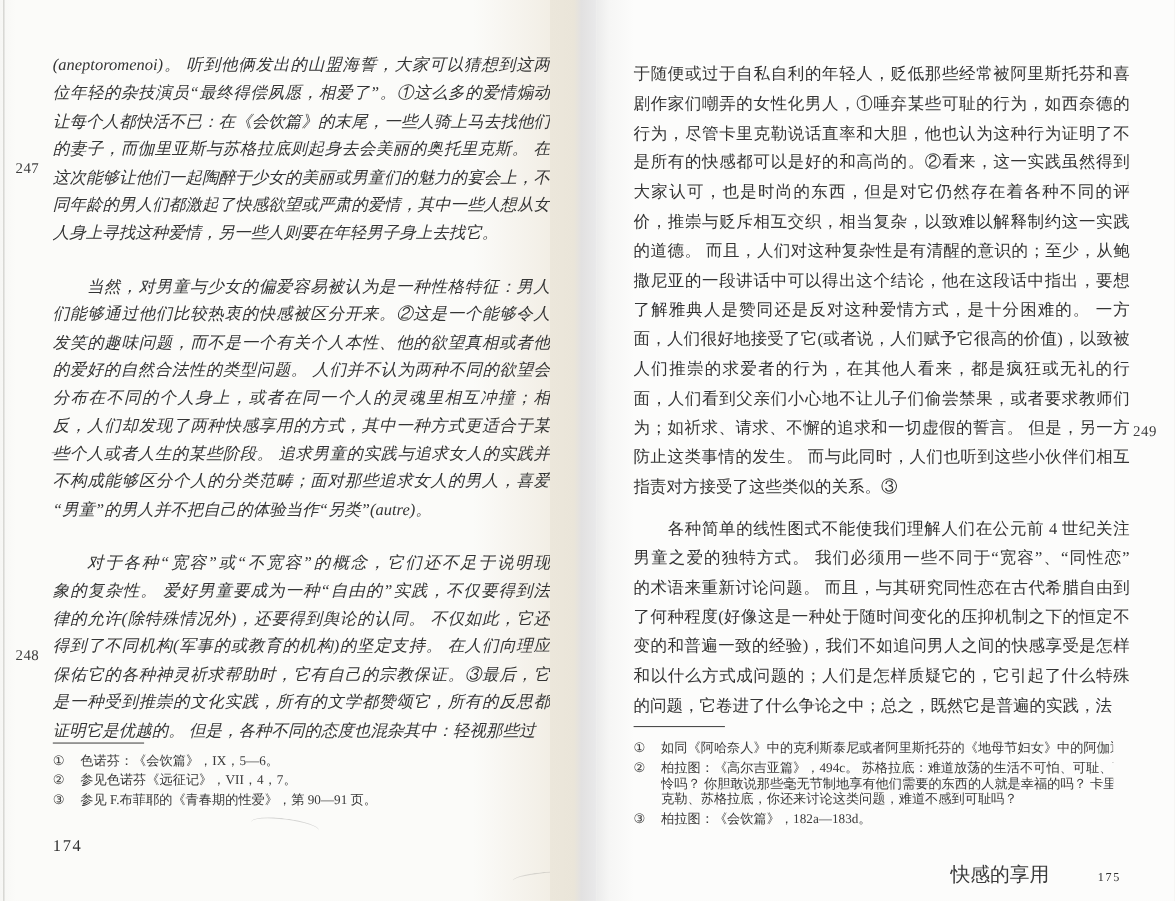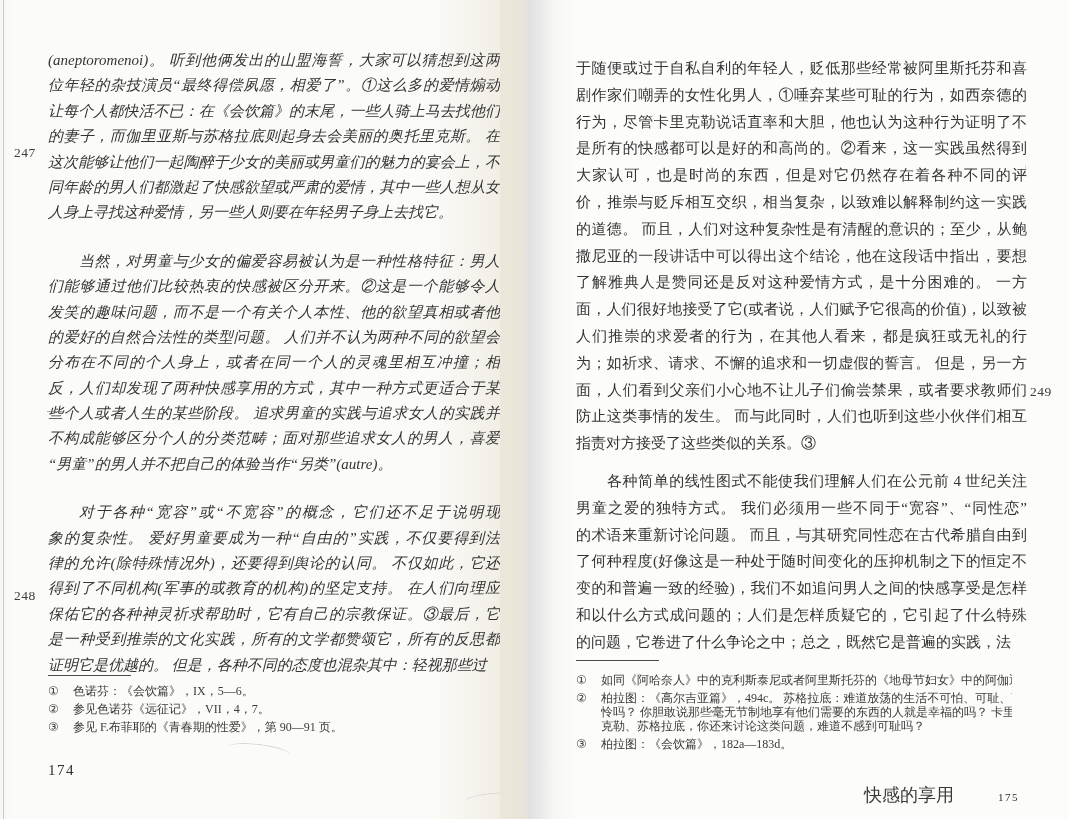--- a/index.html
+++ b/index.html
@@ -166,22 +166,22 @@
           <div class="tline">剧作家们嘲弄的女性化男人，①唾弃某些可耻的行为，如西奈德的</div>
           <div class="tline">行为，尽管卡里克勒说话直率和大胆，他也认为这种行为证明了不</div>
           <div class="tline">是所有的快感都可以是好的和高尚的。②看来，这一实践虽然得到</div>
           <div class="tline">大家认可，也是时尚的东西，但是对它仍然存在着各种不同的评</div>
           <div class="tline">价，推崇与贬斥相互交织，相当复杂，以致难以解释制约这一实践</div>
           <div class="tline">的道德。 而且，人们对这种复杂性是有清醒的意识的；至少，从鲍</div>
           <div class="tline">撒尼亚的一段讲话中可以得出这个结论，他在这段话中指出，要想</div>
           <div class="tline">了解雅典人是赞同还是反对这种爱情方式，是十分困难的。 一方</div>
           <div class="tline">面，人们很好地接受了它(或者说，人们赋予它很高的价值)，以致被</div>
           <div class="tline">人们推崇的求爱者的行为，在其他人看来，都是疯狂或无礼的行</div>
+          <div class="tline">面，人们看到父亲们小心地不让儿子们偷尝禁果，或者要求教师们</div>
           <div class="tline">为；如祈求、请求、不懈的追求和一切虚假的誓言。 但是，另一方</div>
-          <div class="tline">面，人们看到父亲们小心地不让儿子们偷尝禁果，或者要求教师们</div>
           <div class="tline">防止这类事情的发生。 而与此同时，人们也听到这些小伙伴们相互</div>
           <div class="tline tl-end">指责对方接受了这些类似的关系。③</div>
         </div>
         <div class="para">
           <div class="tline tl-indent">各种简单的线性图式不能使我们理解人们在公元前 4 世纪关注</div>
           <div class="tline">男童之爱的独特方式。 我们必须用一些不同于“宽容”、“同性恋”</div>
           <div class="tline">的术语来重新讨论问题。 而且，与其研究同性恋在古代希腊自由到</div>
           <div class="tline">了何种程度(好像这是一种处于随时间变化的压抑机制之下的恒定不</div>
           <div class="tline">变的和普遍一致的经验)，我们不如追问男人之间的快感享受是怎样</div>
           <div class="tline">和以什么方式成问题的；人们是怎样质疑它的，它引起了什么特殊</div>

